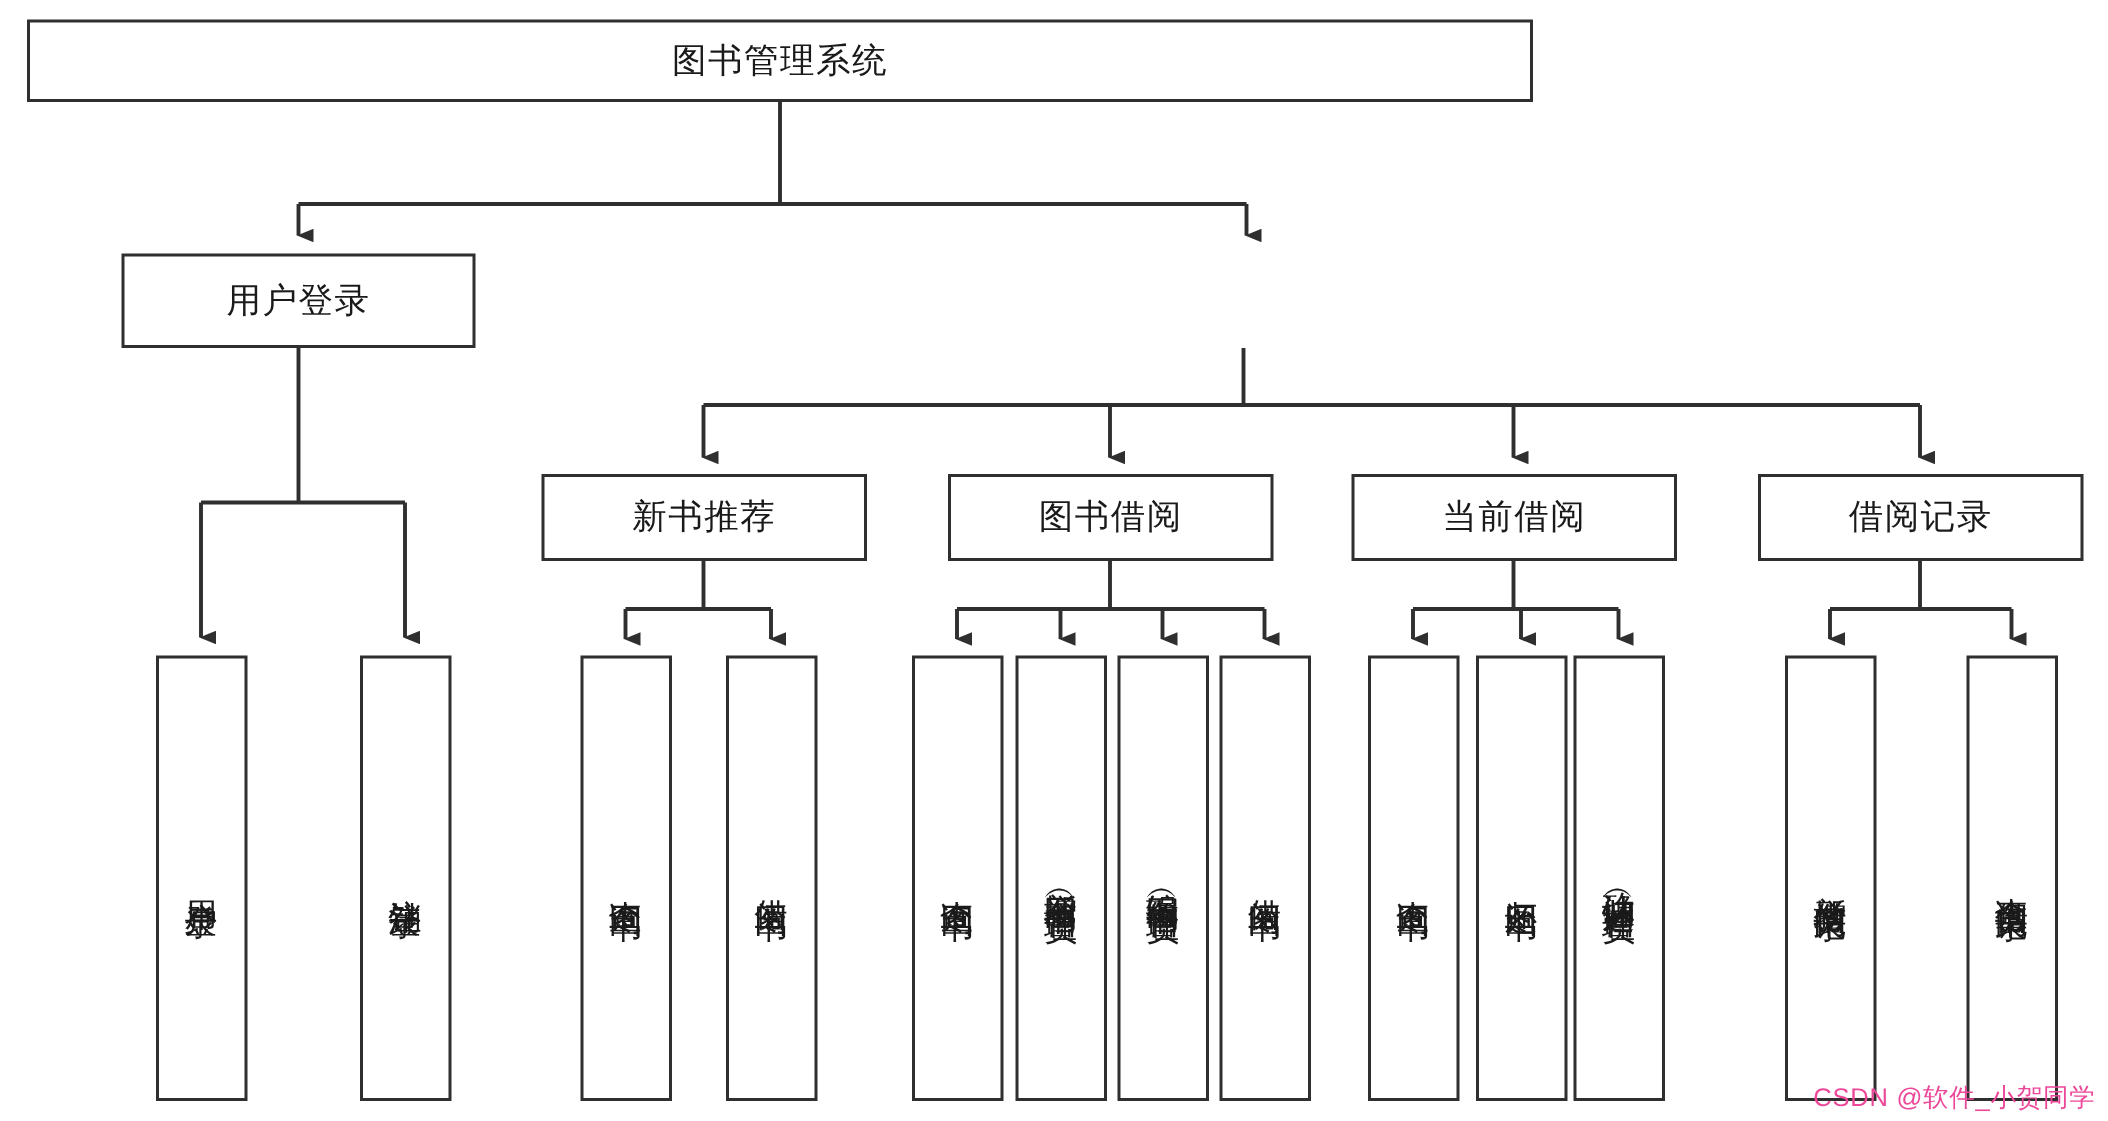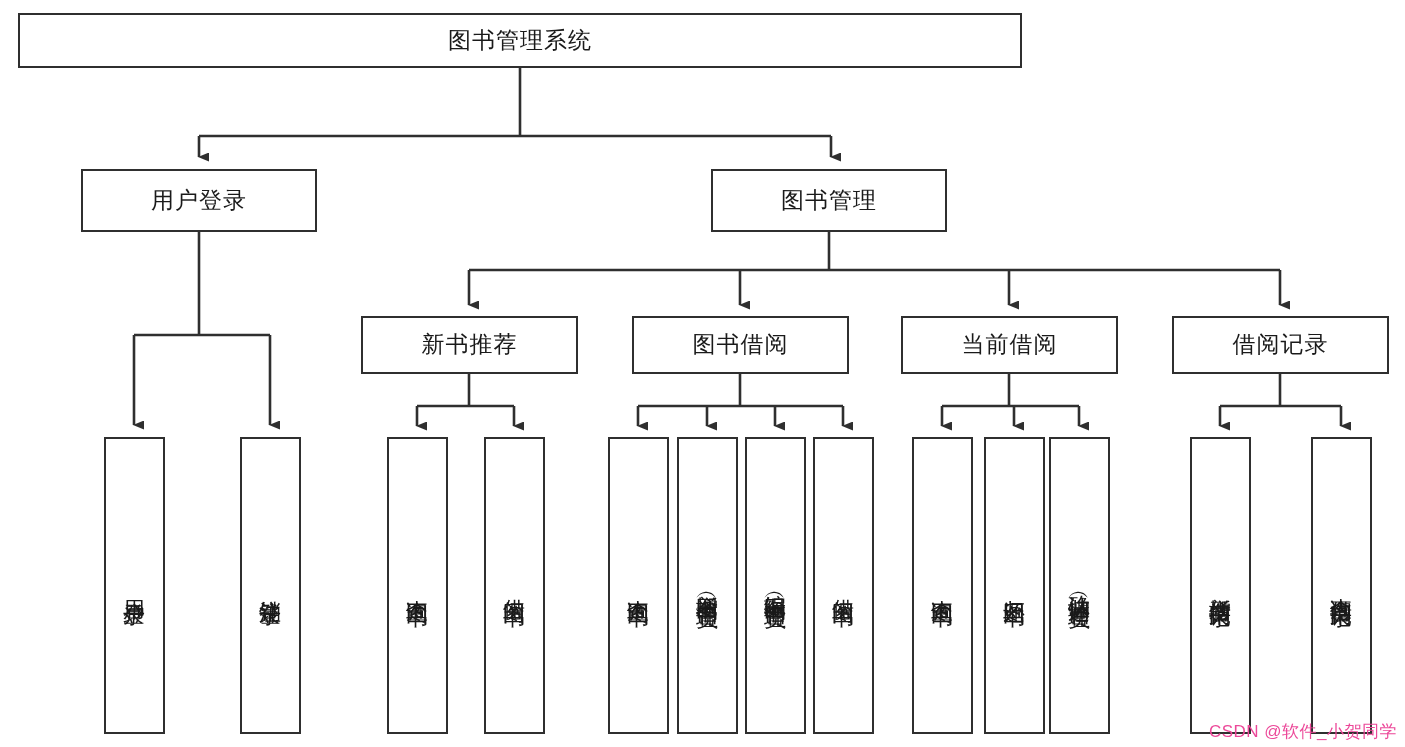--- a/index.html
+++ b/index.html
@@ -125,23 +125,20 @@
     </g>
   </svg>
 
   <div class="node horiz" style="left:18px; top:13px; width:1004px; height:55px;">
     <span>图书管理系统</span>
   </div>
 
   <div class="node horiz" style="left:81px; top:169px; width:236px; height:63px;">
     <span>用户登录</span>
   </div>
-  <div class="node horiz" style="left:711px; top:169px; width:236px; height:63px;">
-    <span>图书管理</span>
-  </div>
 
   <div class="node horiz" style="left:361px; top:316px; width:217px; height:58px;">
     <span>新书推荐</span>
   </div>
   <div class="node horiz" style="left:632px; top:316px; width:217px; height:58px;">
     <span>图书借阅</span>
   </div>
   <div class="node horiz" style="left:901px; top:316px; width:217px; height:58px;">
     <span>当前借阅</span>
   </div>

